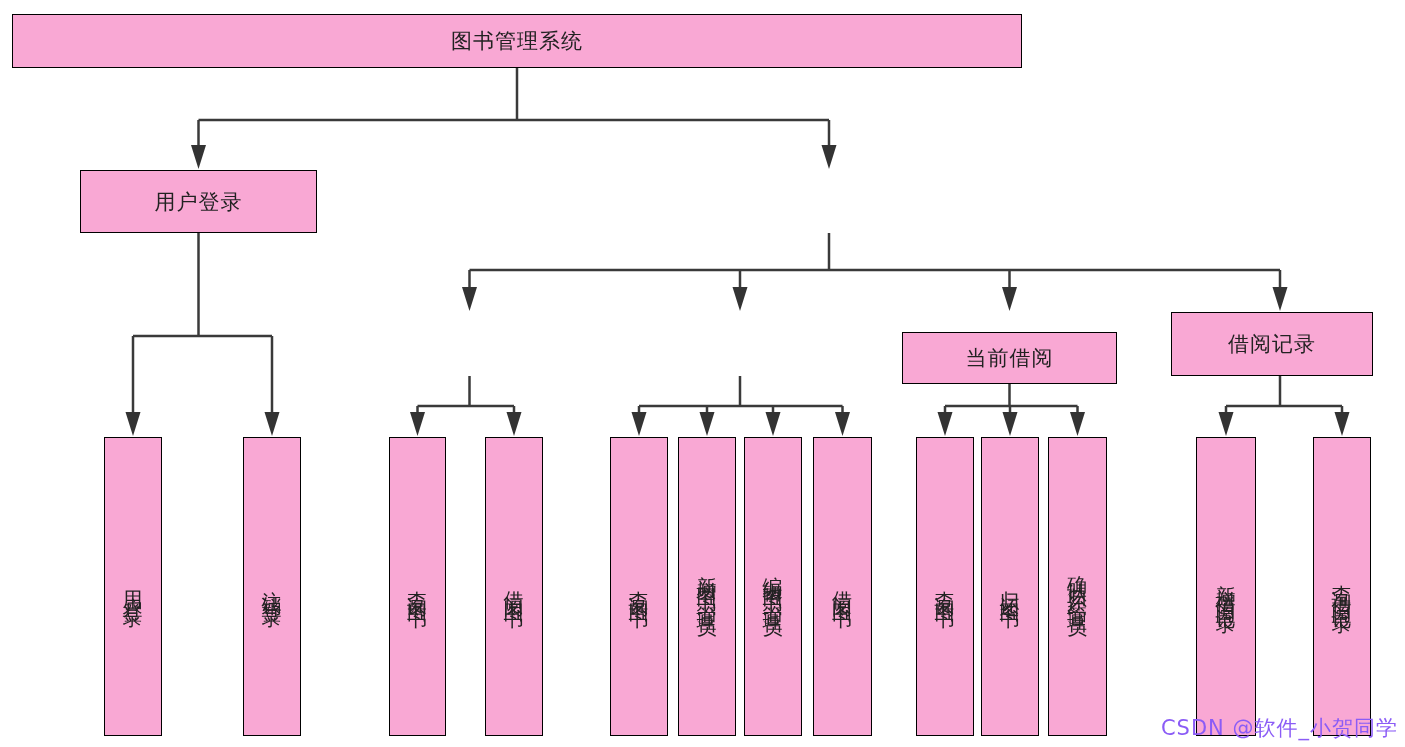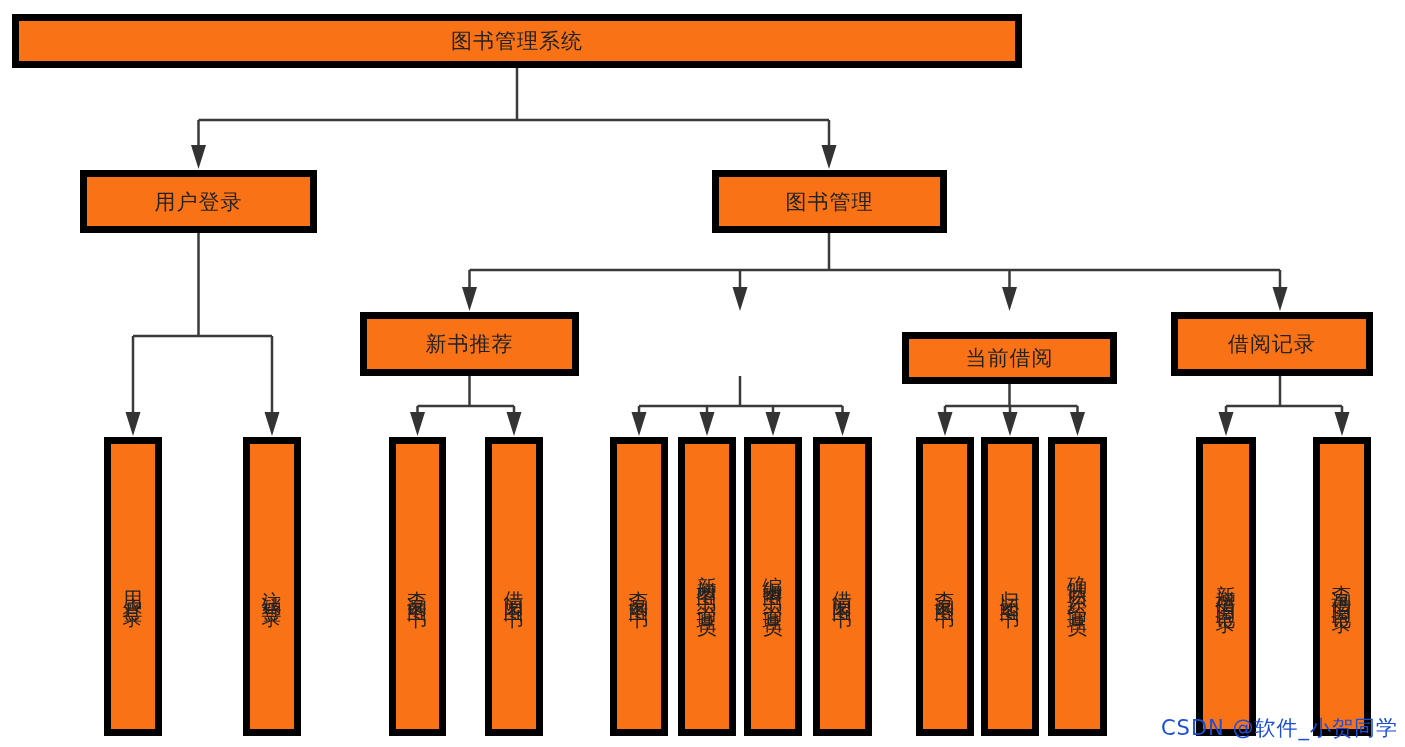--- a/index.html
+++ b/index.html
@@ -2,32 +2,32 @@
 <html><head>
 <meta charset="utf-8">
 <style>
   html,body{margin:0;padding:0;background:#ffffff;}
   .stage{
     position:relative;width:1405px;height:747px;background:#ffffff;
     font-family:"DejaVu Sans","Liberation Sans",sans-serif;overflow:hidden;
   }
   svg.wires{position:absolute;left:0;top:0;z-index:0;}
   .node{
-    position:absolute;box-sizing:border-box;background:#f97316;
-    border:7px solid #000000;display:flex;align-items:center;justify-content:center;
+    position:absolute;box-sizing:border-box;background:#f9a8d4;
+    border:1px solid #000000;display:flex;align-items:center;justify-content:center;
     color:#222222;z-index:1;
   }
   .node.h span{font-size:21px;letter-spacing:1px;white-space:nowrap;}
   .node.v span{
     writing-mode:vertical-rl;text-orientation:mixed;
     font-size:20px;letter-spacing:6px;line-height:1;white-space:nowrap;
   }
   .watermark{
     position:absolute;right:7px;bottom:5px;z-index:2;
-    color:#1d4ed8;font-size:21px;letter-spacing:1px;white-space:nowrap;
+    color:#8b5cf6;font-size:21px;letter-spacing:1px;white-space:nowrap;
   }
 </style>
 </head>
 <body>
 
 <div class="stage">
 
   <svg class="wires" width="1405" height="747">
       <g>
         <path d="M517,68 V120" stroke="#3a3a3a" stroke-width="2.5" fill="none"></path>
@@ -97,27 +97,21 @@
       </g>
     </svg>
 
   <div class="node h" style="left:12px;top:14px;width:1010px;height:54px">
     <span>图书管理系统</span>
   </div>
 
   <div class="node h" style="left:80px;top:170px;width:237px;height:63px">
     <span>用户登录</span>
   </div>
-  <div class="node h" style="left:712px;top:170px;width:235px;height:63px">
-    <span>图书管理</span>
-  </div>
 
-  <div class="node h" style="left:360px;top:312px;width:219px;height:64px">
-    <span>新书推荐</span>
-  </div>
   <div class="node h" style="left:902px;top:332px;width:215px;height:52px">
     <span>当前借阅</span>
   </div>
   <div class="node h" style="left:1171px;top:312px;width:202px;height:64px">
     <span>借阅记录</span>
   </div>
 
   <div class="node v" style="left:104px;top:437px;width:58px;height:299px">
     <span>用户登录</span>
   </div>

